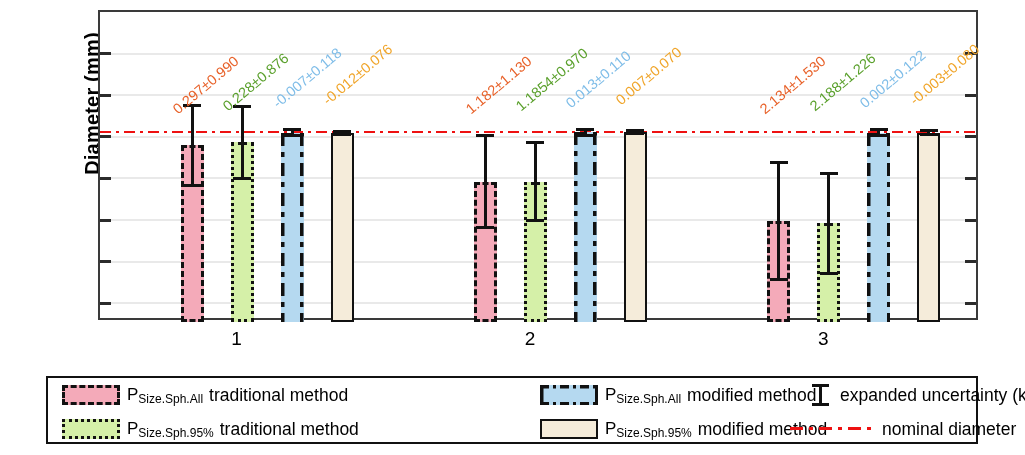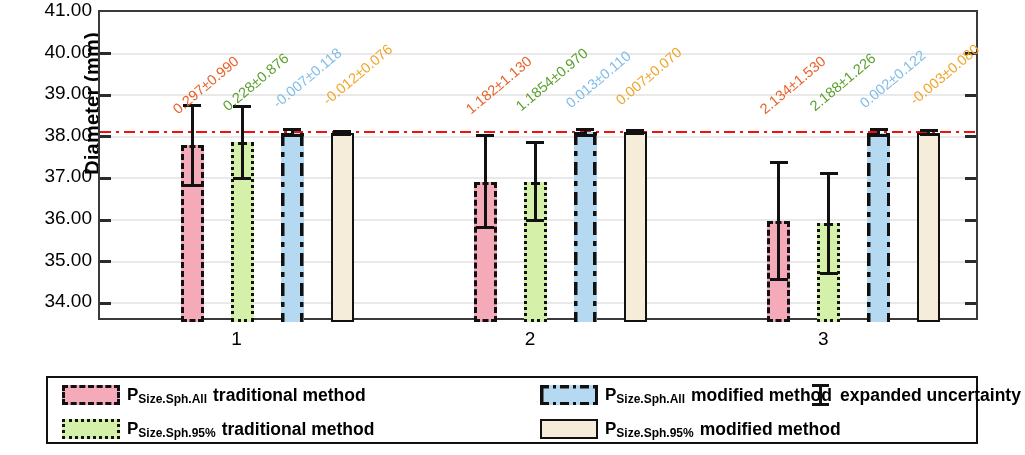--- a/index.html
+++ b/index.html
@@ -76,21 +76,21 @@
   .dlabel{
     position:absolute;white-space:nowrap;font-size:14.5px;font-weight:400;
     transform-origin:left bottom;transform:rotate(-40deg);
   }
 
   
   .legend{
     position:absolute;left:46px;top:376px;width:932px;height:68px;
     border:2.5px solid #111;background:#fff;box-sizing:border-box;
   }
-  .lrow{position:absolute;left:0;right:4px;height:34px;display:flex;align-items:center;font-weight:bold;}
+  .lrow{position:absolute;left:0;right:4px;height:34px;display:flex;align-items:center;}
   .lrow.r1{top:0;}
   .lrow.r2{top:34px;}
   .lcell{position:absolute;display:flex;align-items:center;height:34px;}
   .swatch{width:58px;height:20px;box-sizing:border-box;flex:0 0 auto;}
   .swatch.s-dash{border:3.5px dashed #111;}
   .swatch.s-dot{border:3.5px dotted #111;}
   .swatch.s-solid{border:2.5px solid #111;}
   .swatch.s-dashdot{position:relative;border:none;}
   .swatch.s-dashdot::before{
     content:"";position:absolute;inset:0;
@@ -111,30 +111,20 @@
   .nomline i{position:absolute;left:0;right:0;top:0;height:3px;
     background:repeating-linear-gradient(to right,
       #ee1111 0 13px,transparent 13px 19px,#ee1111 19px 23px,transparent 23px 29px);}
 </style>
 </head>
 <body>
 
 <div id="root">
 
   <div class="ylabel">Diameter (mm)</div>
-  <div class="ytick-col" id="ytick-col">
-      <div class="ytick" style="top: 10px;">41.00</div>
-      <div class="ytick" style="top: 51.6107px;">40.00</div>
-      <div class="ytick" style="top: 93.2215px;">39.00</div>
-      <div class="ytick" style="top: 134.832px;">38.00</div>
-      <div class="ytick" style="top: 176.443px;">37.00</div>
-      <div class="ytick" style="top: 218.054px;">36.00</div>
-      <div class="ytick" style="top: 259.664px;">35.00</div>
-      <div class="ytick" style="top: 301.275px;">34.00</div>
-    </div>
 
   <div class="plot" id="plot">
       <div class="gridline" style="top: 40.6107px;"></div>
       <div class="ticklead" style="top: 40.1107px;"></div>
       <div class="ticklead right" style="top: 40.1107px;"></div>
       <div class="gridline" style="top: 82.2215px;"></div>
       <div class="ticklead" style="top: 81.7215px;"></div>
       <div class="ticklead right" style="top: 81.7215px;"></div>
       <div class="gridline" style="top: 123.832px;"></div>
       <div class="ticklead" style="top: 123.332px;"></div>
@@ -271,16 +261,22 @@
         <div class="lcell" style="left: 14px;">
           <div class="swatch s-dot" style="background:#d5f0a8"></div>
           <div class="ltext">P<span class="sub">Size.Sph.95%</span></div>
           <div class="lmethod">traditional method</div>
         </div>
         <div class="lcell" style="left: 492px;">
           <div class="swatch s-solid" style="background:#f5ecda"></div>
           <div class="ltext">P<span class="sub">Size.Sph.95%</span></div>
           <div class="lmethod">modified method</div>
         </div>
+        <div class="lcell" style="left: 742px;">
+          <div class="nomline">
+            <i></i>
+          </div>
+          <div class="lmethod">nominal diameter</div>
+        </div>
       </div>
   </div>
 
 </div>
 
 </body></html>

